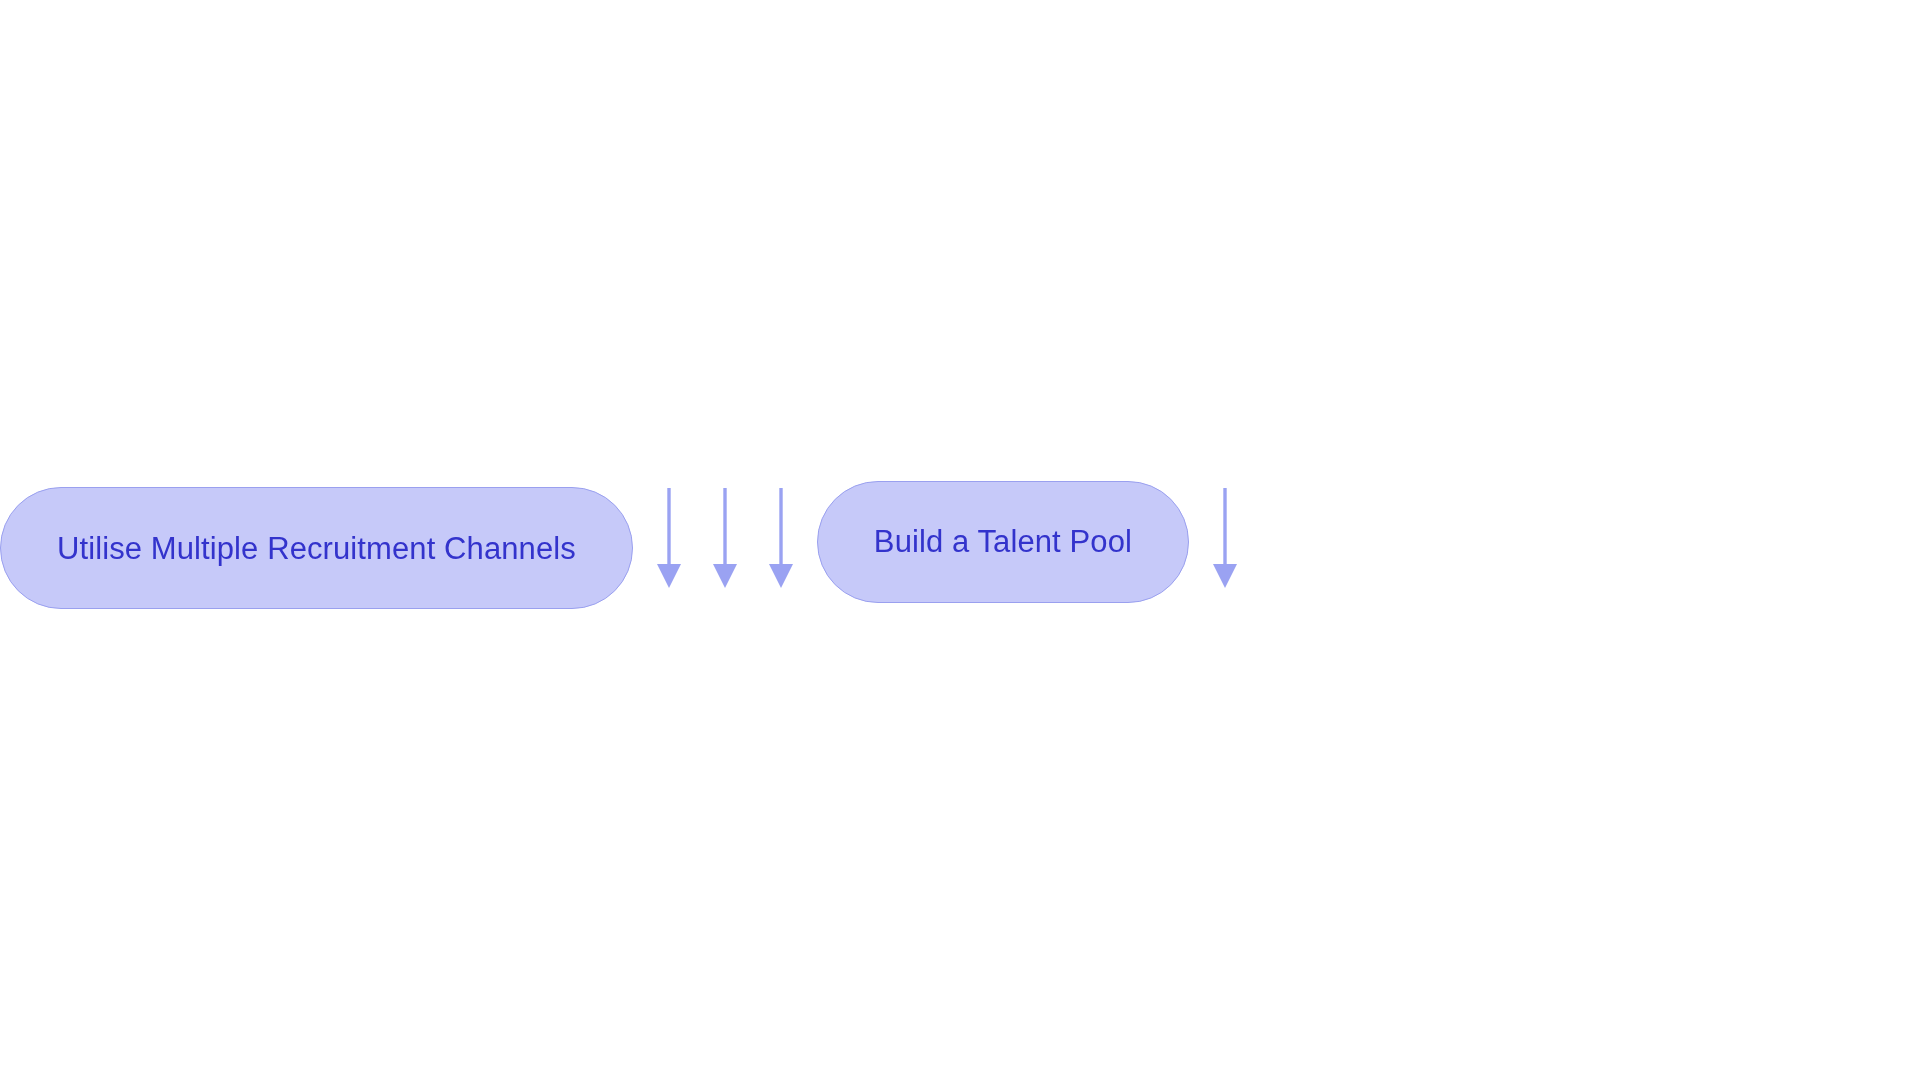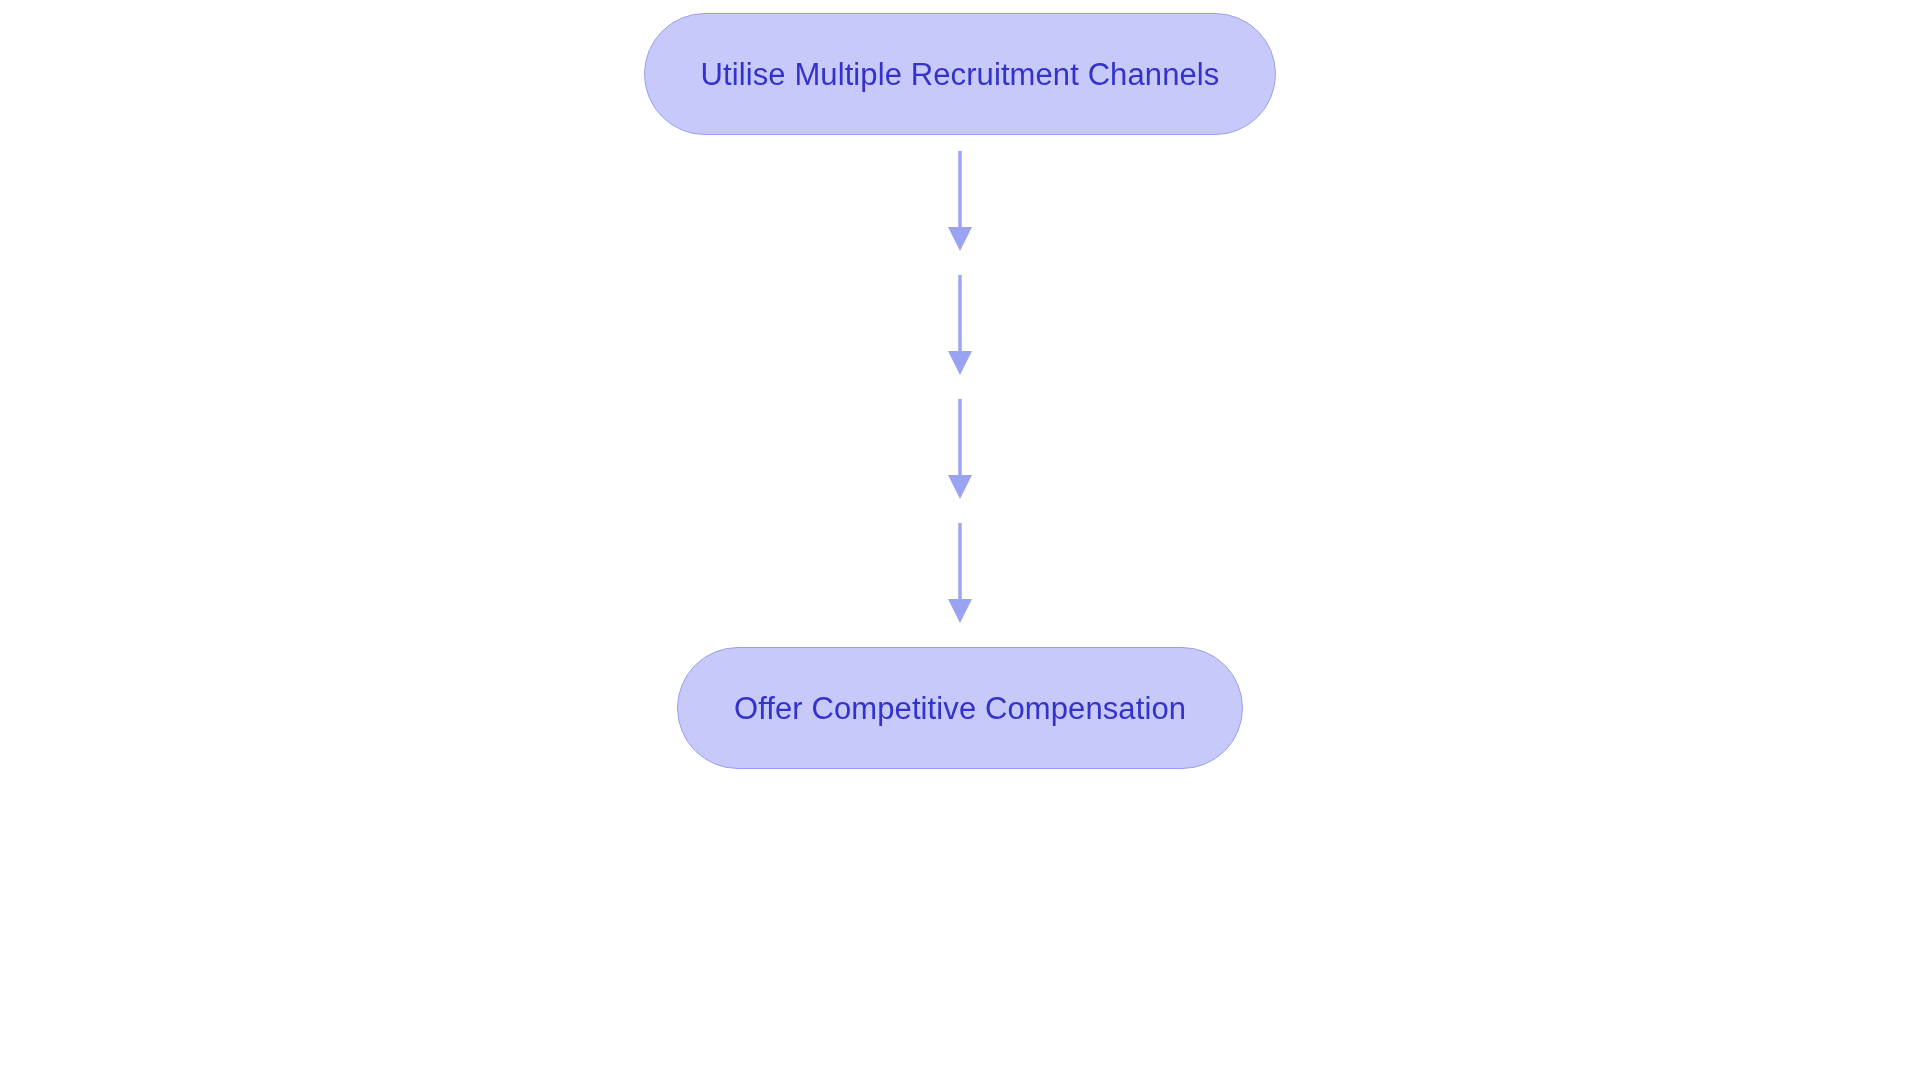--- a/index.html
+++ b/index.html
@@ -14,21 +14,21 @@
     font-family: "Liberation Sans", sans-serif;
     overflow: hidden;
   }
 
   #flowchart-canvas {
     position: relative;
     width: 1920px;
     height: 1083px;
     background: #ffffff;
     display: flex;
-    flex-direction: column;
+    flex-direction: row;
     align-items: center;
     justify-content: flex-start;
     gap: 16px;
   }
 
   .flow-step {
     display: flex;
     align-items: center;
     justify-content: center;
     box-sizing: border-box;
@@ -88,23 +88,23 @@
     <line x1="20" y1="0" x2="20" y2="84"></line>
     <polygon points="20,100 8,76 32,76"></polygon>
   </svg>
 
 
   <svg class="flow-connector" viewBox="0 0 40 108">
     <line x1="20" y1="0" x2="20" y2="84"></line>
     <polygon points="20,100 8,76 32,76"></polygon>
   </svg>
 
+  <div class="flow-step">
+    <span class="flow-step-label">Build a Talent Pool</span>
+  </div>
 
   <svg class="flow-connector" viewBox="0 0 40 108">
     <line x1="20" y1="0" x2="20" y2="84"></line>
     <polygon points="20,100 8,76 32,76"></polygon>
   </svg>
 
-  <div class="flow-step">
-    <span class="flow-step-label">Offer Competitive Compensation</span>
-  </div>
 
 </div>
 
 </body></html>

